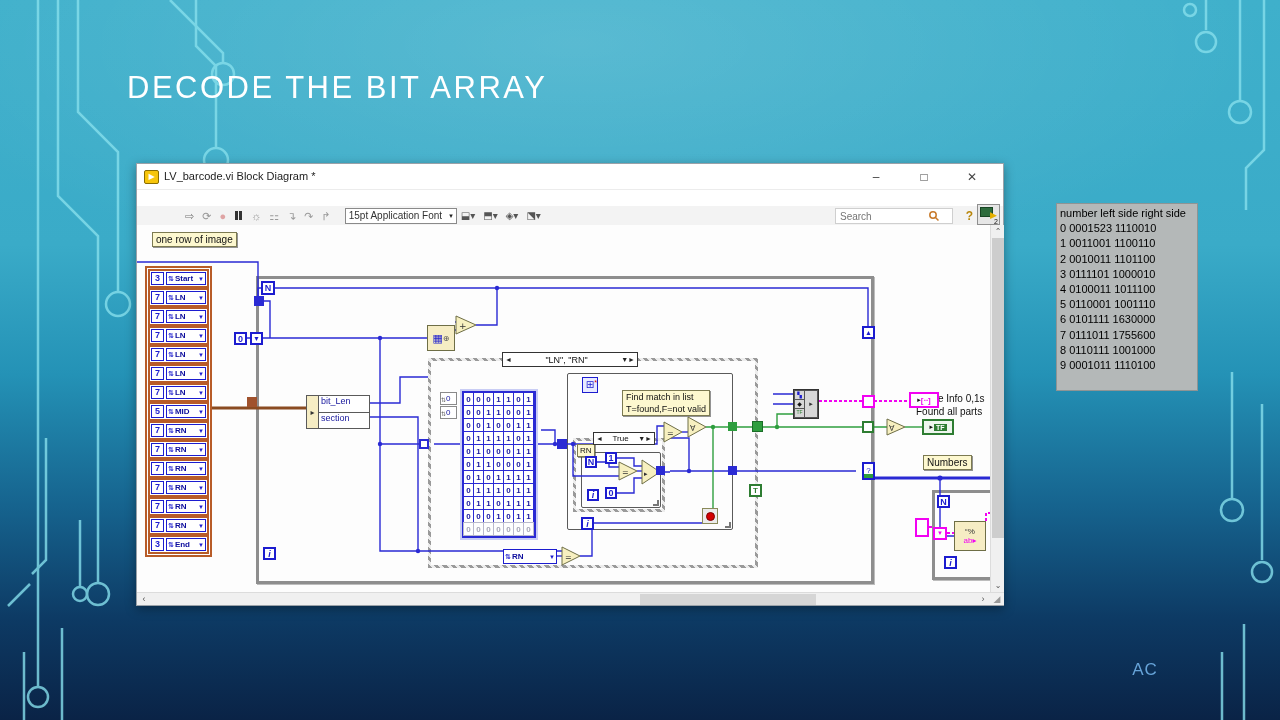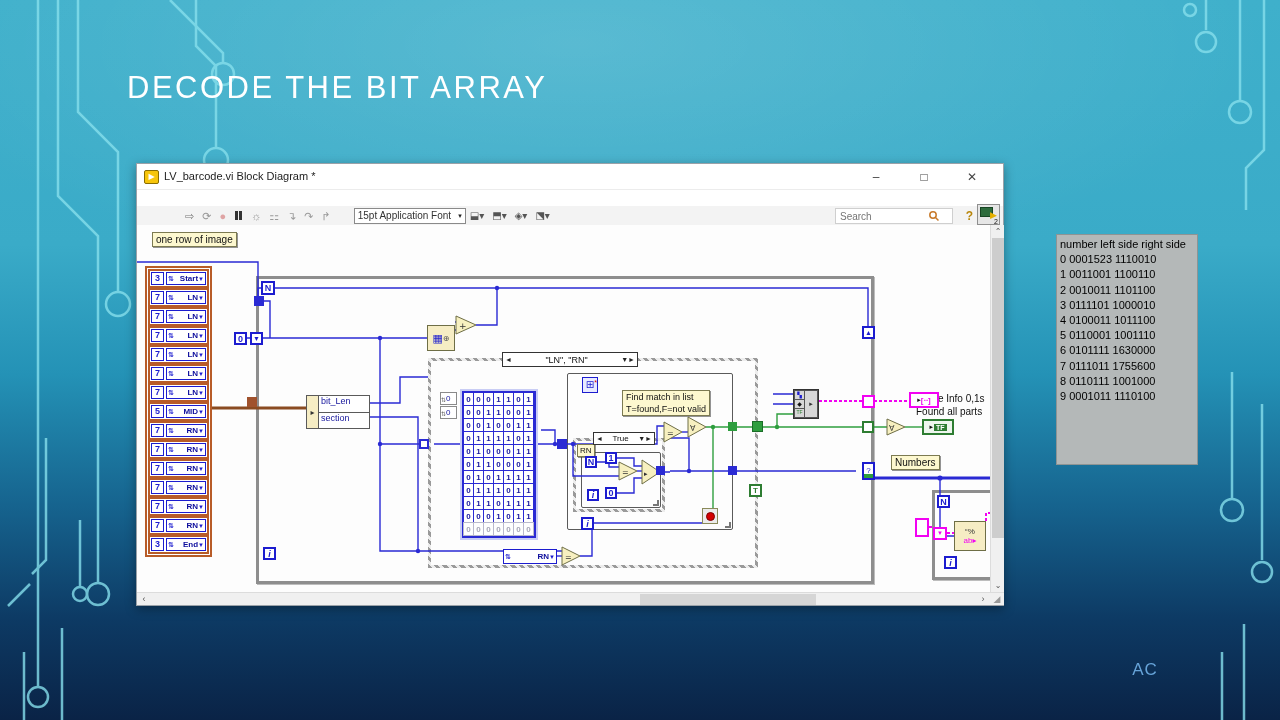--- a/index.html
+++ b/index.html
@@ -26,21 +26,21 @@
   .winbtn{position:absolute;top:3px;width:30px;height:20px;text-align:center;color:#444;font-size:12px;line-height:20px;}
   #btn-min{right:112px;} #btn-max{right:64px;} #btn-close{right:16px;}
   #menubar{position:absolute;left:0;top:26px;width:100%;height:16px;background:#f7f7f7;
     font-size:11px;color:#222;display:flex;align-items:center;padding-left:5px;}
   .menu-item{padding:0 6px;}
   #toolbar{position:absolute;left:0;top:42px;width:100%;height:20px;background:#f3f3f3;
     border-bottom:1px solid #d2d2d2;display:flex;align-items:center;font-size:11px;color:#555;}
   .tool{margin:0 4px;font-size:11px;line-height:18px;}
   .tool.dim{color:#9a9a9a;}
   .pausebars{display:inline-block;width:7px;height:9px;border-left:3px solid #333;border-right:3px solid #333;margin:0 5px;}
-  #fontbox{margin-left:19px;width:112px;height:16px;border:1px solid #8a8a8a;background:#fff;
+  #fontbox{margin-left:10px;width:112px;height:16px;border:1px solid #8a8a8a;background:#fff;
     font-size:10px;color:#333;display:flex;align-items:center;padding:0 3px;justify-content:space-between;}
   .dd{margin:0 4px;font-size:10px;color:#555;}
   #searchwrap{position:absolute;right:50px;top:2px;width:118px;height:16px;border:1px solid #cfcfcf;
     background:#fff;display:flex;align-items:center;}
   #searchinput{border:none;outline:none;width:92px;font-size:10px;color:#555;padding-left:4px;
     font-family:"Liberation Sans",sans-serif;}
   #helpq{position:absolute;right:30px;top:3px;color:#b8860b;font-weight:bold;font-size:12px;}
   #vibadge{position:absolute;right:3px;top:-2px;width:23px;height:21px;border:1px solid #8f8f8f;
     background:#e6e6e6;}
   #vibadge .scr{position:absolute;left:2px;top:2px;width:13px;height:10px;background:#2d6b3c;border:1px solid #184423;}
@@ -70,21 +70,21 @@
     text-align:center;z-index:6;}
 
   
   #enum-array{border:2px solid #b85c28;background:#fff;padding:1px;z-index:5;}
   .enum-row{border:2px solid #b85c28;margin:0 0 0 0;padding:1px;display:flex;gap:2px;background:#fff;}
   .len-box{width:13px;height:13px;border:1px solid #1c1ccf;color:#1c1ccf;font-size:9px;font-weight:600;
     text-align:center;line-height:11px;background:#fff;}
   .enum-box{width:40px;height:13px;border:1px solid #1c1ccf;display:flex;align-items:center;
     background:#fff;color:#0b0b9c;font-size:8px;font-weight:600;}
   .enum-ud{font-size:7px;color:#1c1ccf;margin:0 1px;}
-  .enum-nm{flex:1;text-align:right;}
+  .enum-nm{flex:1;text-align:left;}
   .enum-dd{font-size:6px;color:#1c1ccf;margin-right:1px;}
 
   
   #bit-grid{border:2px solid #2a2ad4;box-shadow:0 0 0 2px #c9cdf5;background:#fff;z-index:5;}
   .bit-row{display:flex;}
   .bit-cell{width:11px;height:14px;border:1px solid #2a2ad4;margin:-1px 0 0 -1px;
     font-size:8px;font-weight:700;color:#16169c;text-align:center;line-height:13px;background:#fff;}
   .bit-row.disabled .bit-cell{color:#a7a7b8;border-color:#b9b9cc;}
   .idxbox{width:17px;height:13px;border:1px solid #8a8a8a;background:#fff;color:#16169c;
     font-size:8px;line-height:12px;padding-left:5px;z-index:5;}
@@ -107,22 +107,22 @@
   #vscroll{position:absolute;left:853px;top:0;width:14px;height:367px;background:#f0f0f0;
     border-left:1px solid #dcdcdc;z-index:9;}
   #vthumb{position:absolute;left:1px;top:13px;width:12px;height:300px;background:#cdcdcd;}
   .varr{position:absolute;left:0;width:14px;height:13px;text-align:center;font-size:8px;color:#555;line-height:13px;}
   #hscroll{position:absolute;left:137px;top:592px;width:867px;height:13px;background:#f0f0f0;
     border-top:1px solid #dcdcdc;z-index:9;}
   #hthumb{position:absolute;left:503px;top:1px;width:176px;height:11px;background:#d6d6d6;}
   .harr{position:absolute;top:0;width:14px;height:13px;text-align:center;font-size:9px;color:#555;line-height:12px;}
 
   
-  #codes{position:absolute;left:1056px;top:203px;width:142px;height:231px;background:#b4b8b8;
-    border:1px solid #8e9494;z-index:2;padding:2px 0 0 3px;margin-top:31px;}
+  #codes{position:absolute;left:1056px;top:203px;width:142px;height:188px;background:#b4b8b8;
+    border:1px solid #8e9494;z-index:2;padding:2px 0 0 3px;}
   .code-line{font-size:11px;color:#000;line-height:15.2px;white-space:nowrap;}
 
   svg text{font-family:"DejaVu Sans",sans-serif;}
   .tri{fill:#f7f0c0;stroke:#6e6e46;stroke-width:1;}
   .wire-b{stroke:#2a2ad4;stroke-width:1.4;fill:none;}
   .wire-bt{stroke:#2a2ad4;stroke-width:3;fill:none;}
   .wire-g{stroke:#2e9e3e;stroke-width:1.4;fill:none;}
   .wire-p{stroke:#f202f2;stroke-width:2;fill:none;stroke-dasharray:3 2;}
   .wire-br{stroke:#8a4b21;stroke-width:3;fill:none;}
 </style>
@@ -609,21 +609,21 @@
 
     <div class="abs plain-label" style="left:772px;top:168px;">Decode Info 0,1s</div>
     <div class="abs indicator-pink" style="left:772px;top:167px;width:30px;height:16px;">
       <span class="playglyph">▸</span>[∙∙]
     </div>
     <div class="abs plain-label" style="left:779px;top:181px;">Found all parts</div>
     <div class="abs indicator-green" style="left:785px;top:194px;width:32px;height:16px;">
       <span class="playglyph">▸</span>
         <span class="tfchip">TF</span>
     </div>
-    <div class="abs freelabel" style="left:754px;top:230px;">Numbers</div>
+    <div class="abs freelabel" style="left:786px;top:230px;">Numbers</div>
 
     <div class="abs terminal up" style="left:800px;top:270px;width:13px;height:13px;line-height:10px;">N</div>
     <div class="abs terminal" style="left:807px;top:331px;width:13px;height:13px;line-height:10px;">i</div>
     <div class="abs" style="left:778px;top:293px;width:14px;height:19px;border:2px solid #f202f2;background:#fff;z-index:6;"></div>
     <div class="abs" style="left:796px;top:302px;width:14px;height:13px;border:2px solid #f202f2;background:#fff;color:#f202f2;font-size:6px;text-align:center;line-height:9px;z-index:6;">▼</div>
     <div class="abs node-icon" style="left:817px;top:296px;width:32px;height:30px;flex-direction:column;font-size:8px;line-height:9px;">
       <span>“%</span>
         <span style="color:#f202f2;">ab▸</span>
     </div>
 

